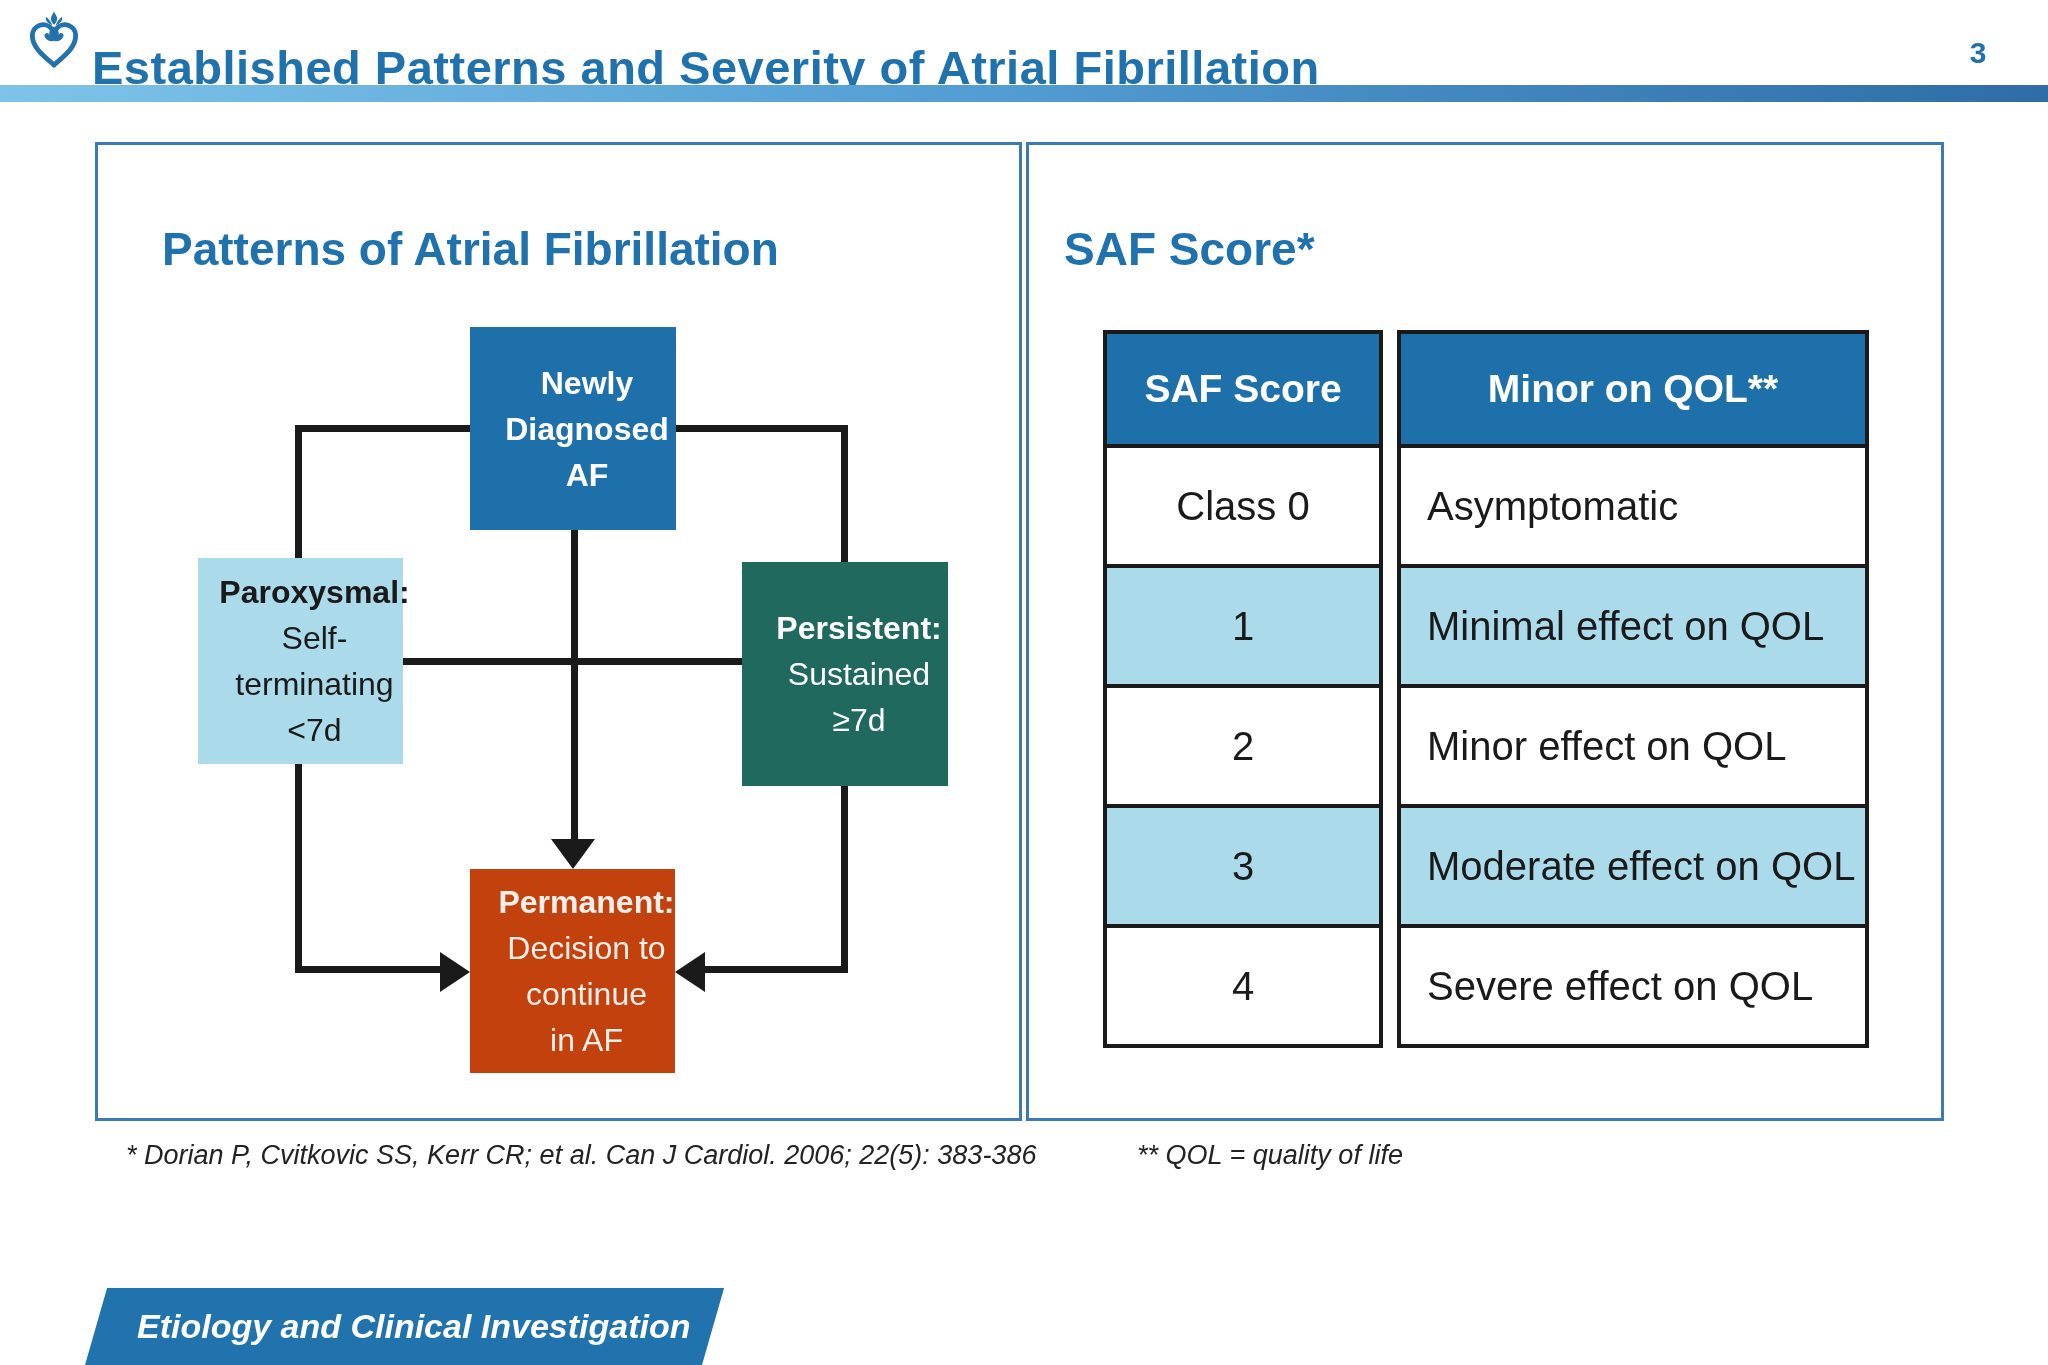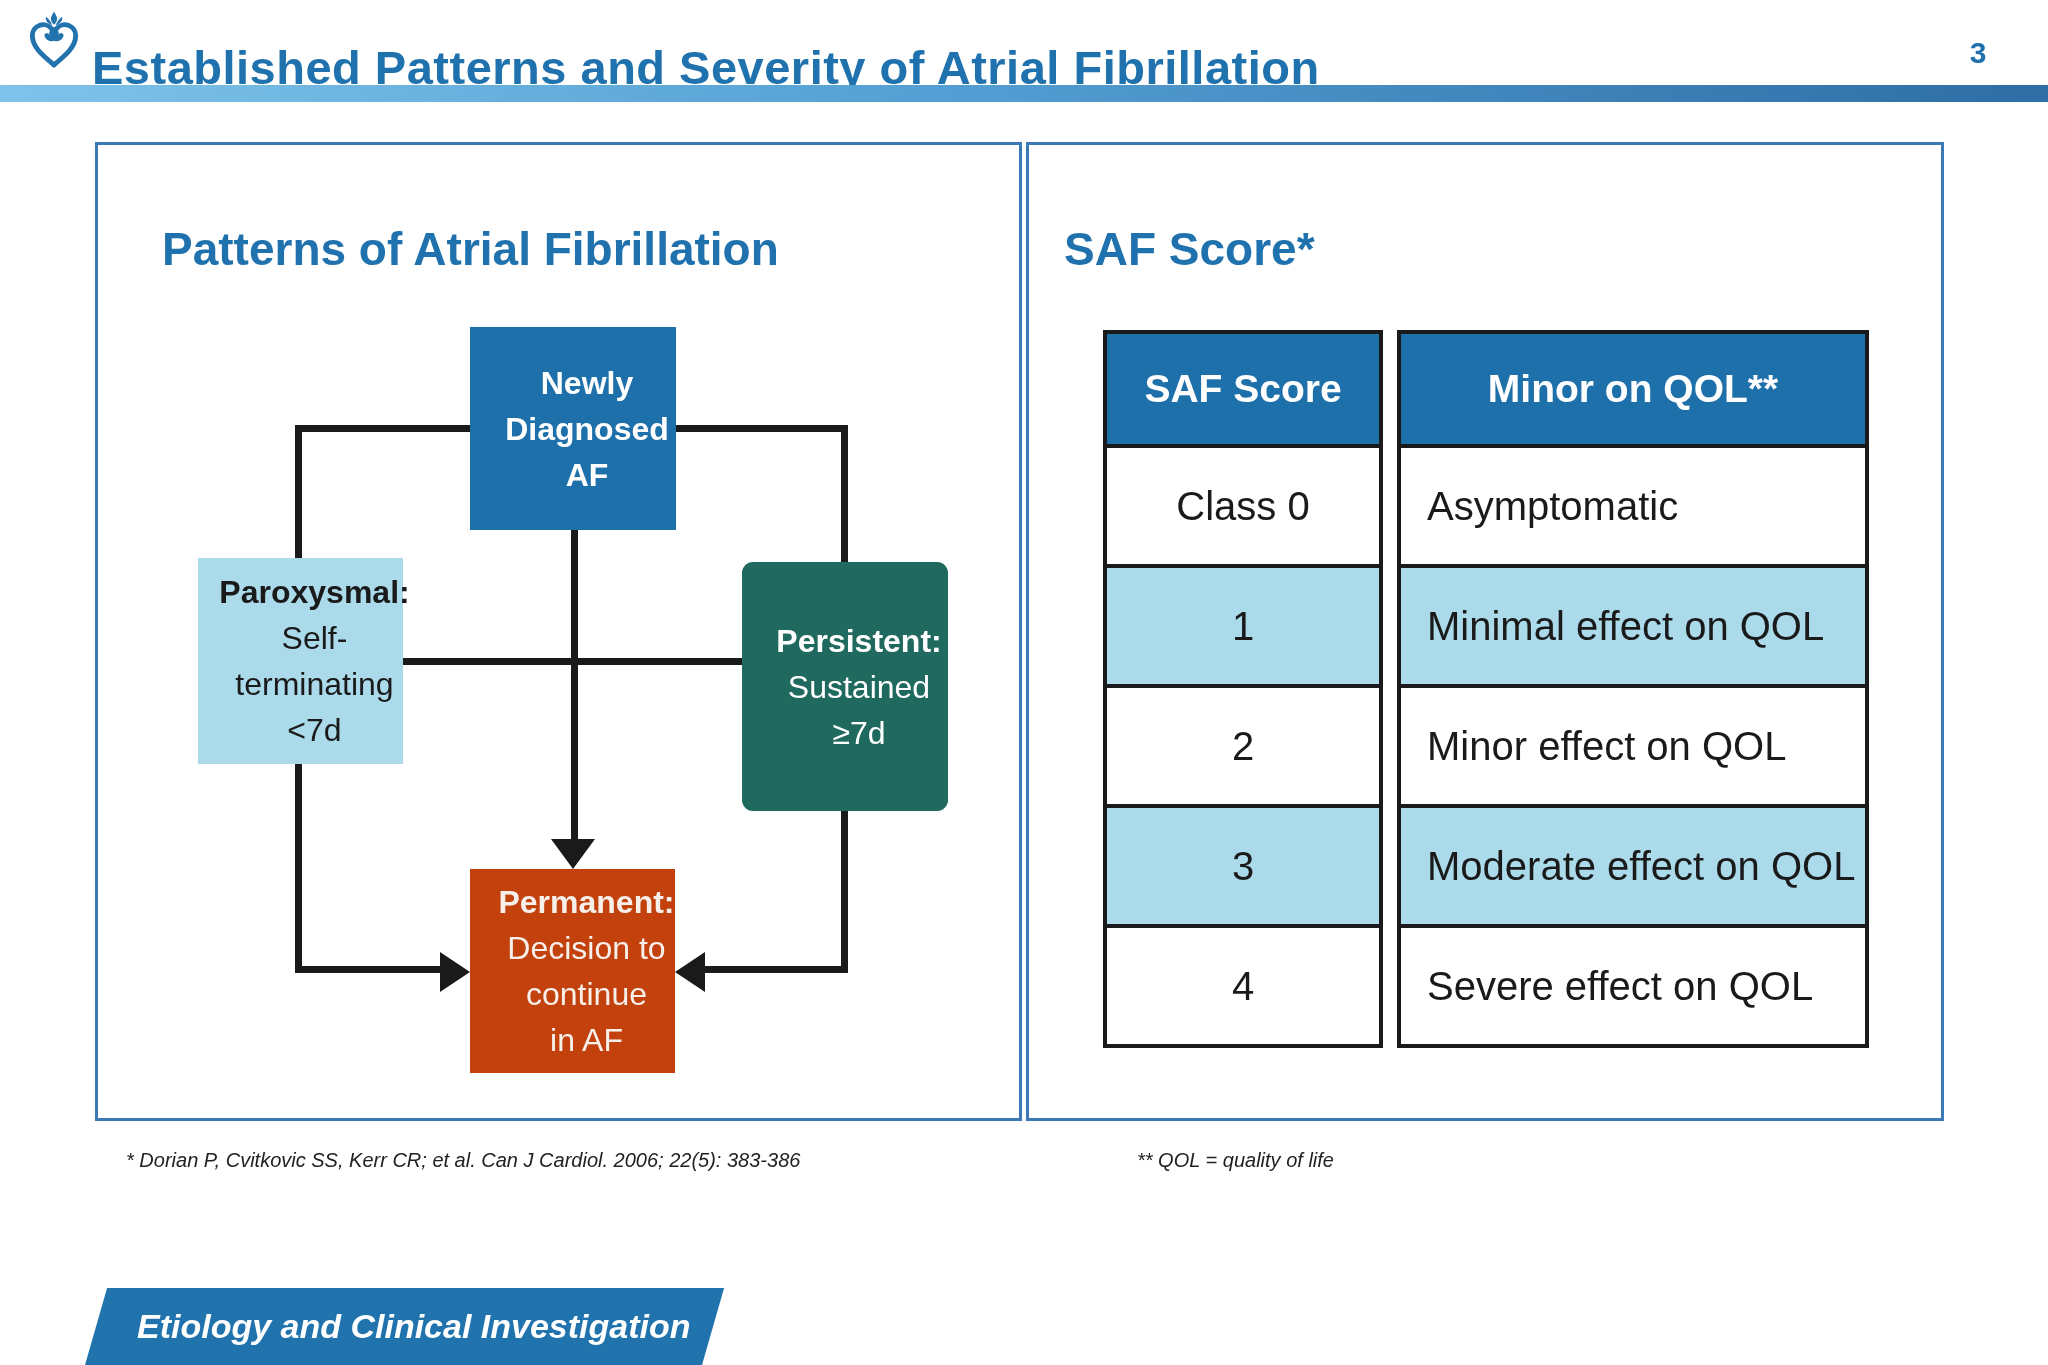--- a/index.html
+++ b/index.html
@@ -28,21 +28,21 @@
   .pt-left  { left:162px;  top:222px; }
   .pt-right { left:1064px; top:222px; }
   
   .fbox { position:absolute; display:flex; flex-direction:column; align-items:center;
     justify-content:center; text-align:center; font-size:32px; line-height:46px;
     box-sizing:border-box;padding-left:28px; }
   .fbox .btitle { font-weight:bold; }
   .fbox .body  { white-space:pre-line; }
   .box-newly      { left:470px; top:327px; width:206px; height:203px; background:#1E70AA; color:#fff; font-weight:bold; }
   .box-paroxysmal { left:198px; top:558px; width:205px; height:206px; background:#ABDAEA; color:#1A1A1A; }
-  .box-persistent { left:742px; top:562px; width:206px; height:249px; background:#1F695E; color:#fff;border-radius:11px; }
+  .box-persistent { left:742px; top:562px; width:206px; height:224px; background:#1F695E; color:#fff; }
   .box-permanent  { left:470px; top:869px; width:205px; height:204px; background:#c2410c; color:#F7EFEA; }
   .fline { position:absolute; background:#1A1A1A; }
   .arrow { position:absolute; width:0; height:0; }
   .arrow-down  { left:551px; top:839px; border-left:22px solid transparent;
     border-right:22px solid transparent; border-top:30px solid #1A1A1A; }
   .arrow-right { left:440px; top:952px; border-top:20px solid transparent;
     border-bottom:20px solid transparent; border-left:30px solid #1A1A1A; }
   .arrow-left  { left:675px; top:952px; border-top:20px solid transparent;
     border-bottom:20px solid transparent; border-right:30px solid #1A1A1A; }
   
@@ -50,22 +50,22 @@
   .trow { display:grid; grid-template-columns:280px 472px; column-gap:14px; }
   .trow + .trow { margin-top:-4px; }
   .cell { box-sizing:border-box; border:4px solid #1A1A1A; background:#fff;
     display:flex; align-items:center; height:124px; font-size:40px; color:#1A1A1A; }
   .cell.head { background:#1E70AA; color:#fff; font-weight:bold; font-size:39px;
     justify-content:center; height:118px; }
   .cell.score { justify-content:center; }
   .cell.impact { padding-left:26px; }
   .trow.alt .cell { background:#ABDAEA; }
   
-  .footnote { position:absolute; top:1140px; font-size:20px; font-style:italic;
-    color:#222; white-space:nowrap;margin-top:9px; }
+  .footnote { position:absolute; top:1140px; font-size:27px; font-style:italic;
+    color:#222; white-space:nowrap; }
   .fn-left  { left:126px; }
   .fn-right { left:1137px; }
   
   .banner { position:absolute; left:85px; top:1288px; width:617px; height:77px;
     background:#2173AE; transform:skewX(-16deg); transform-origin:0 100%; }
   .banner-text { display:block; transform:skewX(16deg); transform-origin:0 100%;
     line-height:77px; padding-left:52px; color:#fff; font-weight:bold;
     font-style:italic; font-size:34px; white-space:nowrap; }
 </style>
 </head>

